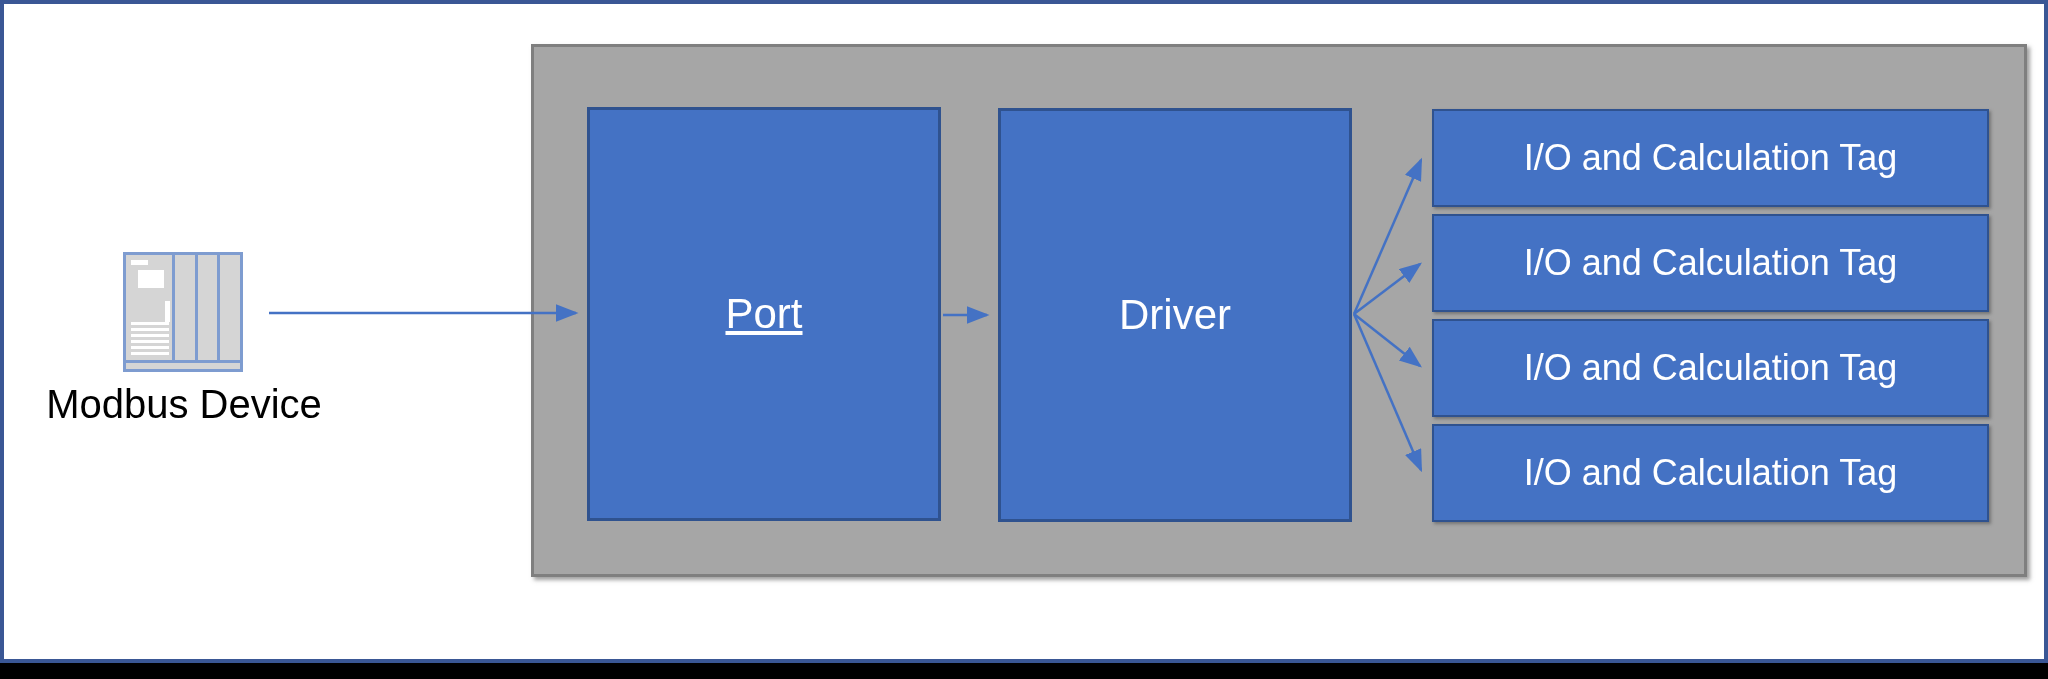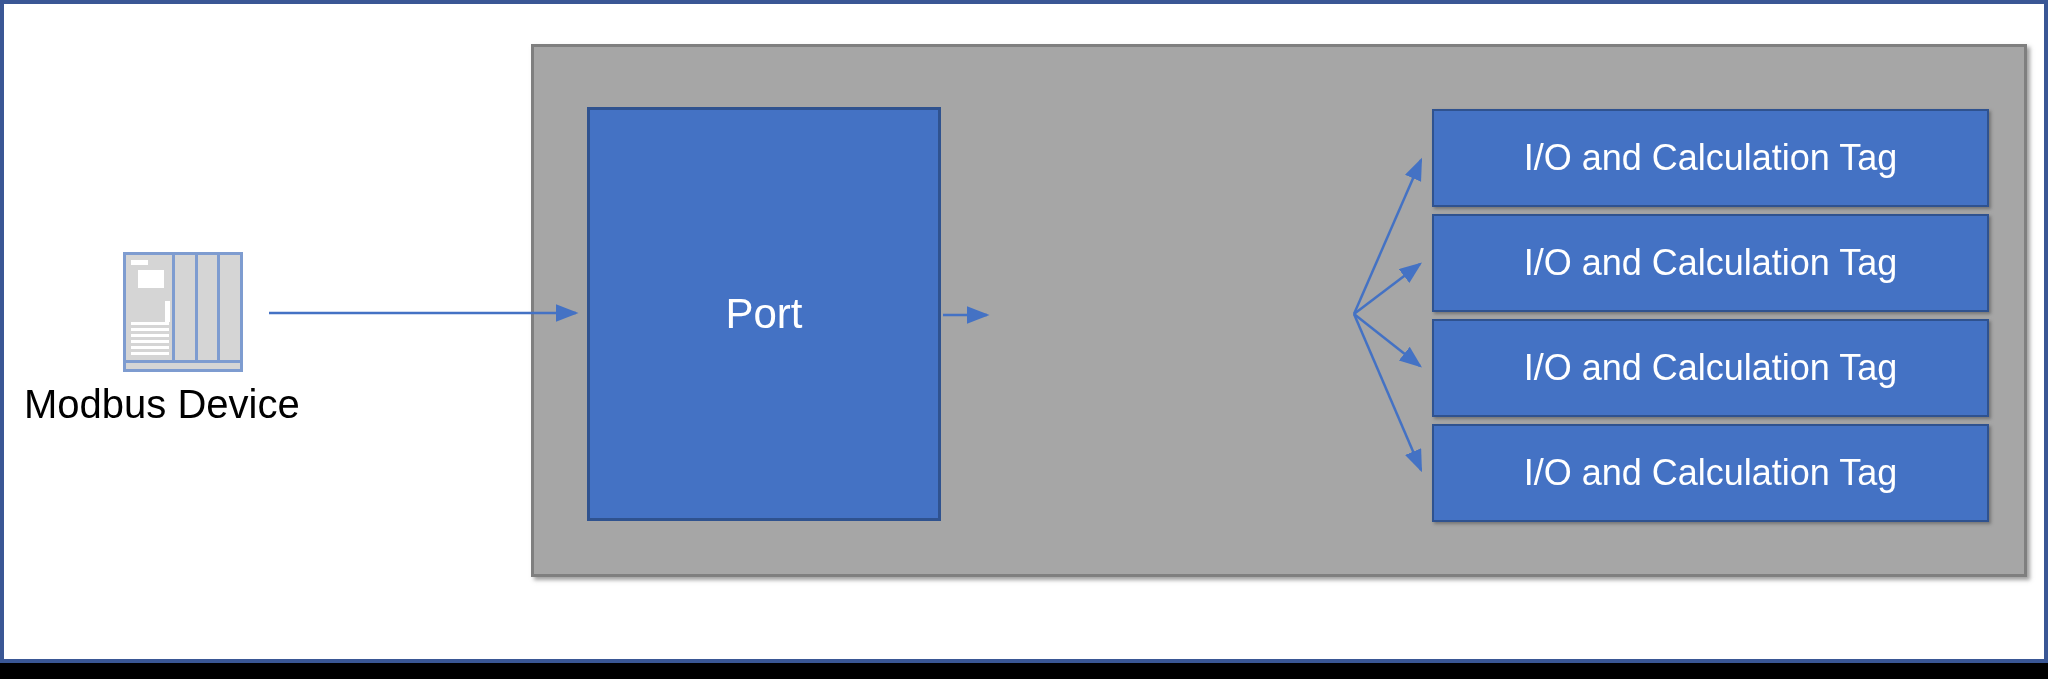--- a/index.html
+++ b/index.html
@@ -38,40 +38,40 @@
   .d-tag{position:absolute;left:5px;top:5px;width:17px;height:5px;background:#fff;}
   .d-window{position:absolute;left:12px;top:15px;width:26px;height:18px;background:#fff;}
   .d-handle{position:absolute;right:2px;top:46px;width:5px;height:21px;background:#fff;}
   .d-vents{position:absolute;left:5px;bottom:5px;width:38px;}
   .d-vents i{display:block;height:3px;margin-top:3px;background:#fff;}
   .device-panel{flex:1;border-left:3px solid var(--device-outline);}
   .device-base{height:9px;border-top:3px solid var(--device-outline);}
   
   .device-label{
     position:absolute;left:20px;top:378px;width:320px;
-    text-align:left;font-size:40px;color:var(--label-color);
+    text-align:center;font-size:40px;color:var(--label-color);
   }
   .container-label{
     position:absolute;left:527px;top:601px;width:1496px;
     text-align:center;font-size:40px;color:var(--label-color);
   }
   
   .vts-container{
     position:absolute;left:527px;top:40px;width:1496px;height:533px;
     background:var(--container-fill);
     border:3px solid var(--container-border);
     box-shadow:3px 3px 4px rgba(80,80,80,0.55);
   }
   .node{
     position:absolute;background:var(--box-fill);
     border:3px solid var(--box-border);
     display:flex;align-items:center;justify-content:center;
     color:var(--box-text-color);
   }
-  .node-port{left:583px;top:103px;width:354px;height:414px;font-size:42px;}
+  .node-port{left:583px;top:103px;width:354px;height:414px;font-size:42px;text-decoration:underline;}
   .node-driver{left:994px;top:104px;width:354px;height:414px;font-size:42px;}
   .node-tag{left:1428px;width:557px;height:98px;font-size:36px;
     border-width:2px;box-shadow:2px 2px 3px rgba(70,70,70,0.5);}
   .tag-0{top:105px;}.tag-1{top:210px;}.tag-2{top:315px;}.tag-3{top:420px;}
   
   .arrow-layer{position:absolute;left:0;top:0;width:2048px;height:663px;pointer-events:none;}
   .arrow-layer line{stroke:var(--arrow-color);stroke-width:2.5;}
   .arrow-layer marker path{fill:var(--arrow-color);}
 </style>
 </head>
@@ -100,20 +100,21 @@
     </div>
     <div class="device-base"></div>
   </div>
 
   <div class="device-label">Modbus Device</div>
 
   <div class="vts-container"></div>
 
   <div class="node node-port">Port</div>
 
+  <div class="node node-driver">Driver</div>
 
   <div class="node node-tag tag-0">I/O and Calculation Tag</div>
   <div class="node node-tag tag-1">I/O and Calculation Tag</div>
   <div class="node node-tag tag-2">I/O and Calculation Tag</div>
   <div class="node node-tag tag-3">I/O and Calculation Tag</div>
 
 
   <svg class="arrow-layer" viewBox="0 0 2048 663" xmlns="http://www.w3.org/2000/svg">
     <defs>
       <marker id="ah" markerWidth="9" markerHeight="8" refX="8" refY="3.5" orient="auto" markerUnits="strokeWidth">

